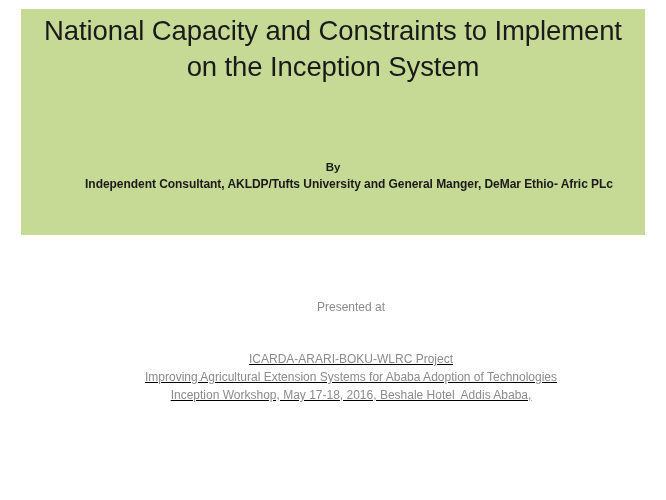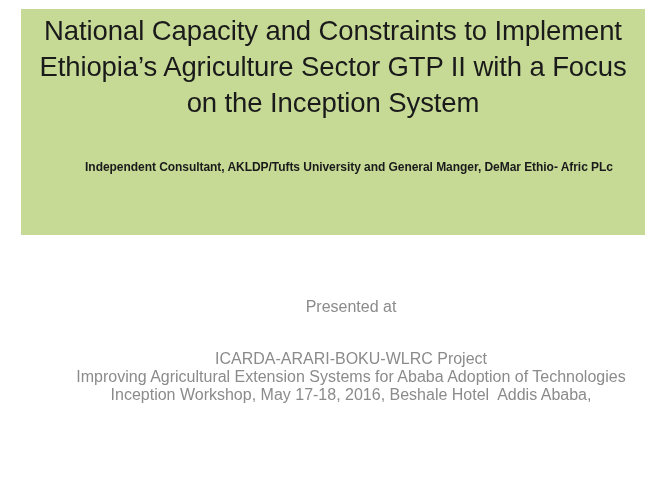--- a/index.html
+++ b/index.html
@@ -73,45 +73,46 @@
     top: 298px;
     width: 666px;
     text-align: center;
   }
   #venue-block {
     position: absolute;
     left: 0;
     top: 350px;
     width: 666px;
     text-align: center;
+    text-decoration: underline;
   }
   .sub-line {
     display: block;
     color: #8b8b8b;
-    font-size: 16px;
+    font-size: 12px;
     line-height: 18px;
     font-weight: 400;
     white-space: pre;
     margin-left: 36px;
   }
 </style>
 </head>
 <body>
 
 <div id="slide">
 
   <div id="title-panel">
 
     <div id="title-block">
       <span class="title-line">National Capacity and Constraints to Implement</span>
-      <span class="title-line">Ethiopia’s Agriculture Sector GTP II with a Focus</span>
       <span class="title-line">on the Inception System</span>
     </div>
 
     <div id="byline-block">
+      <span class="byline-line">By</span>
       <span class="byline-line affiliation">Independent Consultant, AKLDP/Tufts University and General Manger, DeMar Ethio- Afric PLc</span>
     </div>
 
   </div>
 
   <div id="presented-block">
     <span class="sub-line">Presented at</span>
   </div>
 
   <div id="venue-block">

